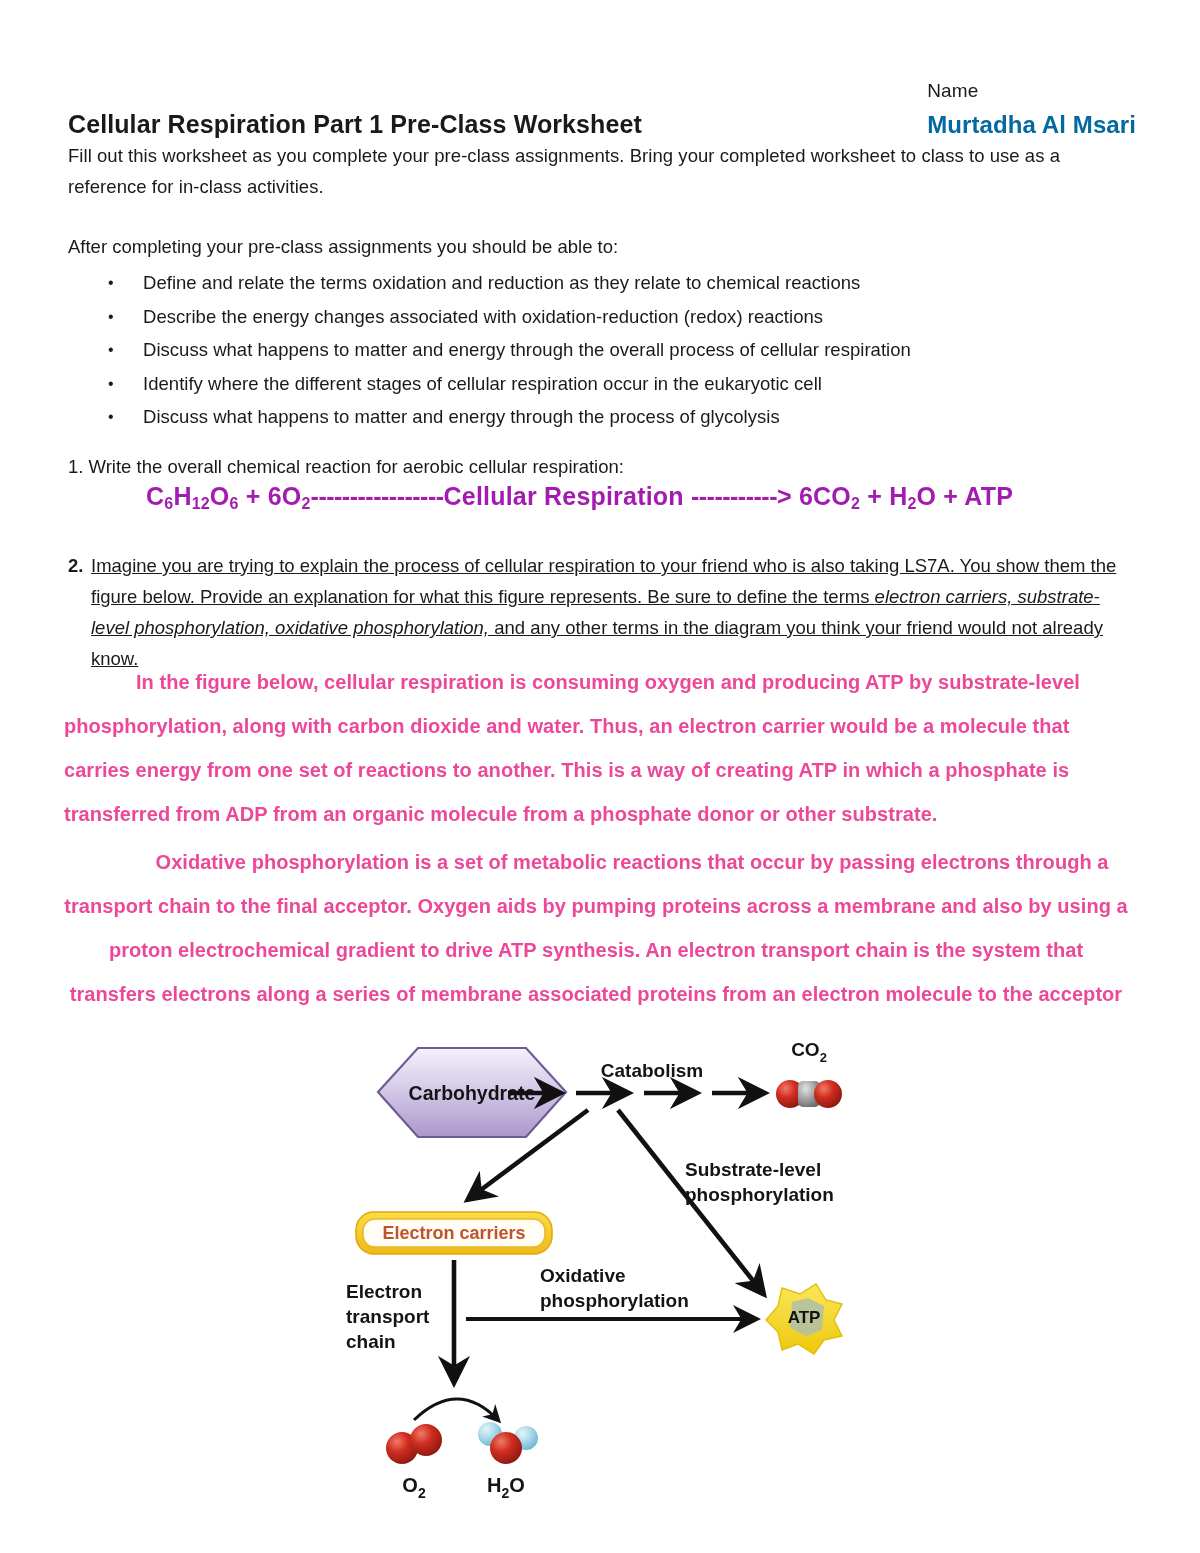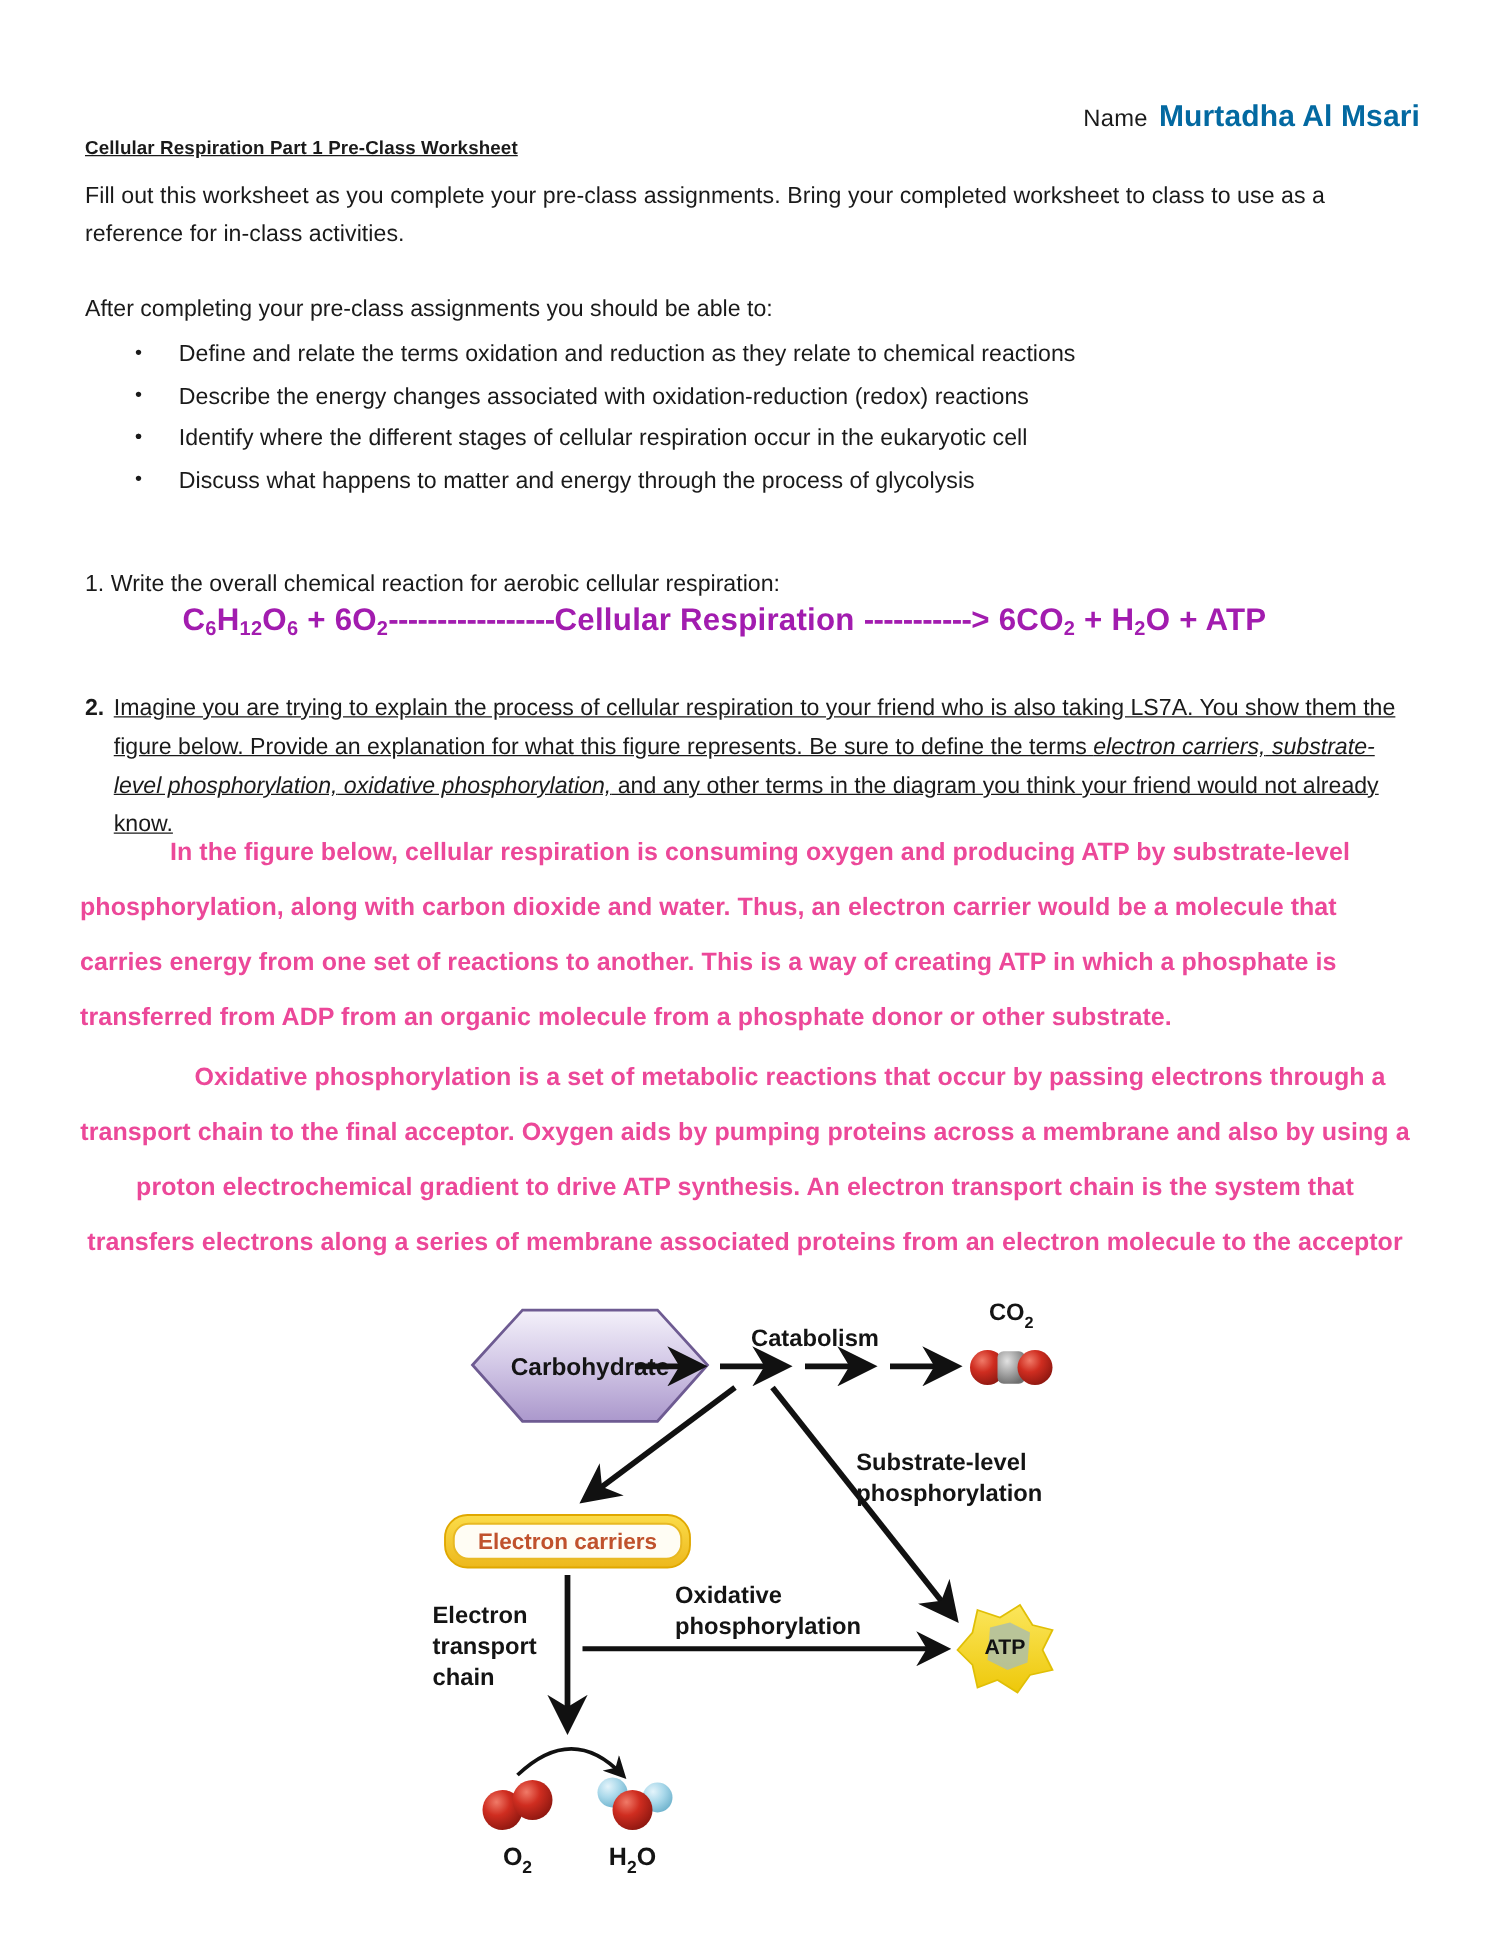--- a/index.html
+++ b/index.html
@@ -23,42 +23,42 @@
 
   
   .name-line {
     position: absolute;
     top: 80px;
     right: 64px;
     display: flex;
     align-items: baseline;
     gap: 9px;
     white-space: nowrap;
+    flex-direction: column;
   }
   .name-label {
     font-size: 19px;
     color: #1a1a1a;
     letter-spacing: 0.2px;
   }
   .name-value {
     font-size: 24px;
     font-weight: bold;
     color: #0369a1;
     letter-spacing: 0.1px;
   }
 
   
   .doc-title {
     position: absolute;
     top: 110px;
     left: 68px;
-    font-size: 15px;
+    font-size: 25px;
     font-weight: bold;
     letter-spacing: 0.1px;
-    text-decoration: underline;
   }
   .intro {
     position: absolute;
     top: 140px;
     left: 68px;
     width: 1060px;
     font-size: 18.5px;
     line-height: 31px;
     letter-spacing: 0.05px;
   }
@@ -189,20 +189,21 @@
     <li class="obj-item">
       <span class="obj-bullet">•</span>
       <span>Define and relate the terms oxidation and reduction as they relate to chemical reactions</span>
     </li>
     <li class="obj-item">
       <span class="obj-bullet">•</span>
       <span>Describe the energy changes associated with oxidation-reduction (redox) reactions</span>
     </li>
     <li class="obj-item">
       <span class="obj-bullet">•</span>
+      <span>Discuss what happens to matter and energy through the overall process of cellular respiration</span>
     </li>
     <li class="obj-item">
       <span class="obj-bullet">•</span>
       <span>Identify where the different stages of cellular respiration occur in the eukaryotic cell</span>
     </li>
     <li class="obj-item">
       <span class="obj-bullet">•</span>
       <span>Discuss what happens to matter and energy through the process of glycolysis</span>
     </li>
   </ul>

